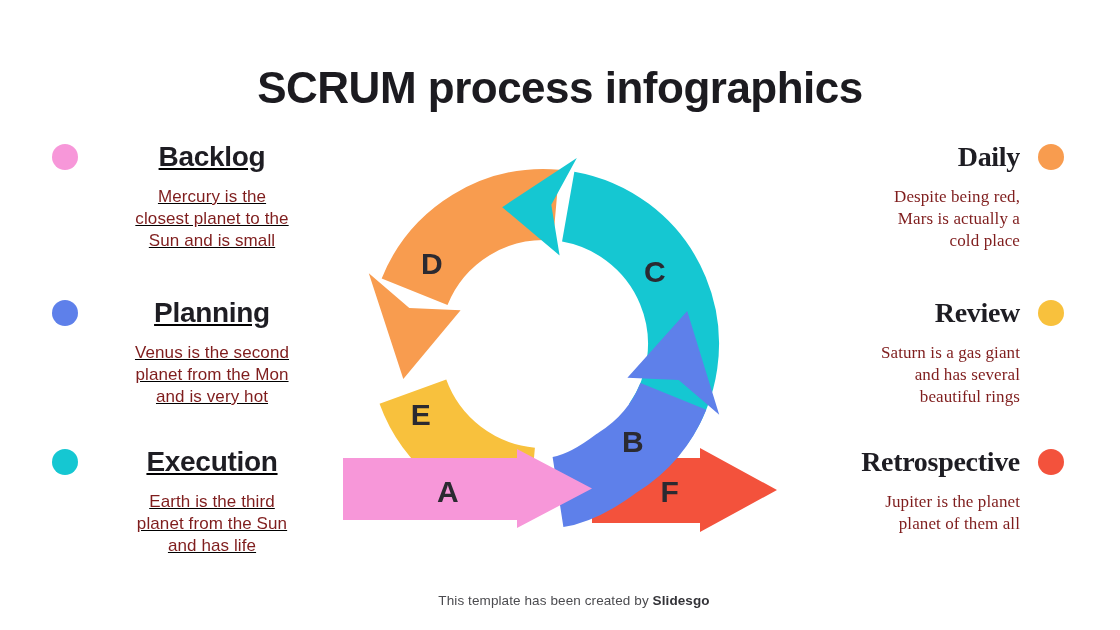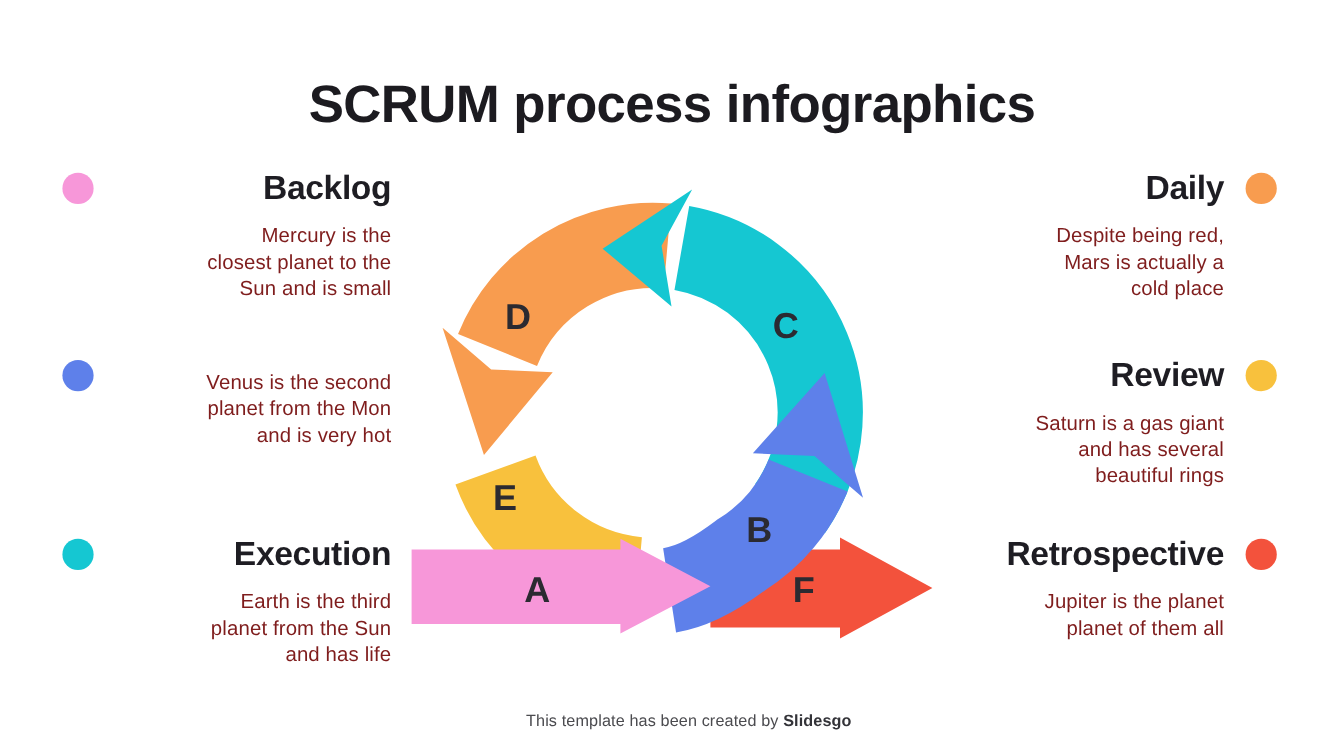--- a/index.html
+++ b/index.html
@@ -6,22 +6,22 @@
   body{
     width:1120px;height:630px;background:#ffffff;overflow:hidden;position:relative;
     font-family:"Liberation Sans",sans-serif;
   }
   .slide{position:absolute;inset:0;}
   .page-title{
     position:absolute;top:60px;left:0;right:0;margin:4px;text-align:center;
     font-size:44px;line-height:48px;font-weight:800;color:#1c1b20;letter-spacing:-0.5px;
   }
   .item{position:absolute;width:228px;}
-  .item.left{left:98px;text-align:right;}
-  .item.right{right:100px;text-align:right;}
+  .item.left{left:98px;text-align:center;text-decoration:underline;}
+  .item.right{right:100px;text-align:right;font-family:Liberation Serif, serif;}
   .item h2{
     margin:0;font-size:28px;line-height:34px;font-weight:700;color:#1e1d23;letter-spacing:-0.3px;
   }
   .item p{
     margin:12px 0 0;font-size:17px;line-height:22px;color:#7f1d1d;white-space:pre-line;letter-spacing:0.1px;
   }
   .dot{
     position:absolute;top:4px;width:26px;height:26px;border-radius:50%;
   }
   .item.left .dot{left:-46px;}
@@ -47,20 +47,21 @@
 
   <div class="item left" style="top:140px">
     <span class="dot" style="background-color: rgb(247, 151, 217);"></span>
     <h2>Backlog</h2>
     <p>Mercury is the
 closest planet to the
 Sun and is small</p>
   </div>
   <div class="item left" style="top:296px">
     <span class="dot" style="background-color: rgb(94, 128, 234);"></span>
+    <h2>Planning</h2>
     <p>Venus is the second
 planet from the Mon
 and is very hot</p>
   </div>
   <div class="item left" style="top:445px">
     <span class="dot" style="background-color: rgb(21, 199, 210);"></span>
     <h2>Execution</h2>
     <p>Earth is the third
 planet from the Sun
 and has life</p>

